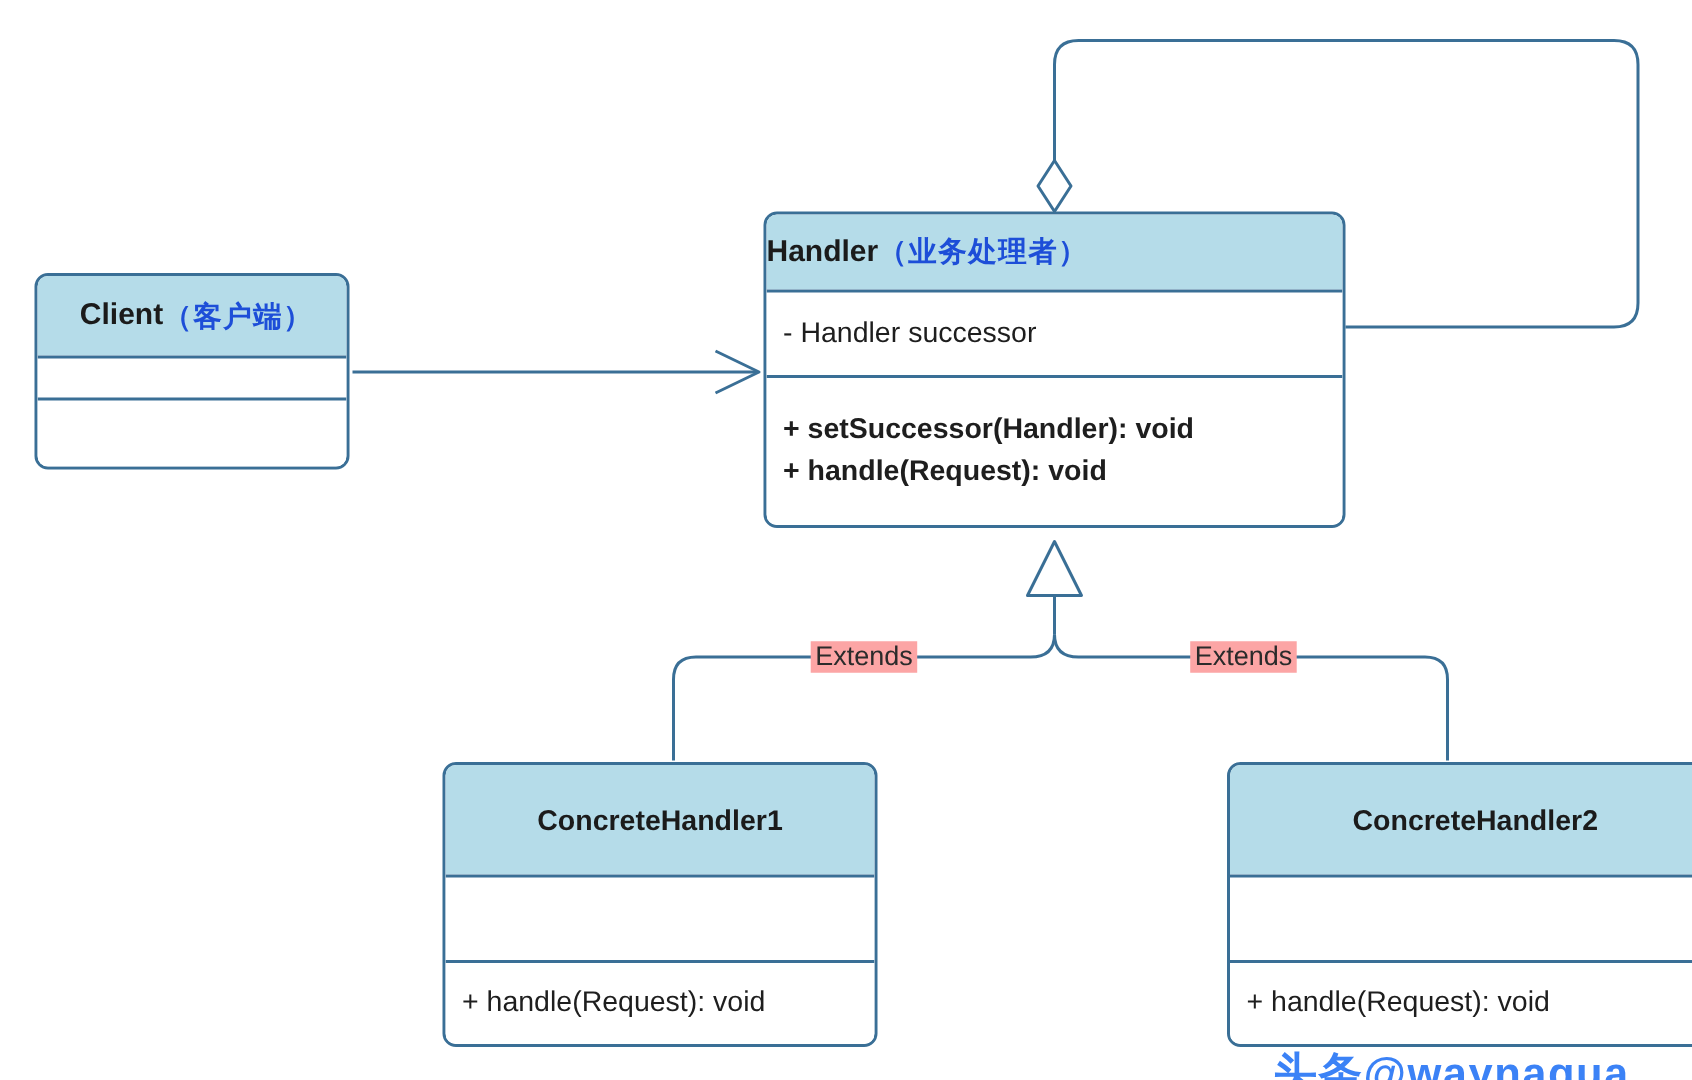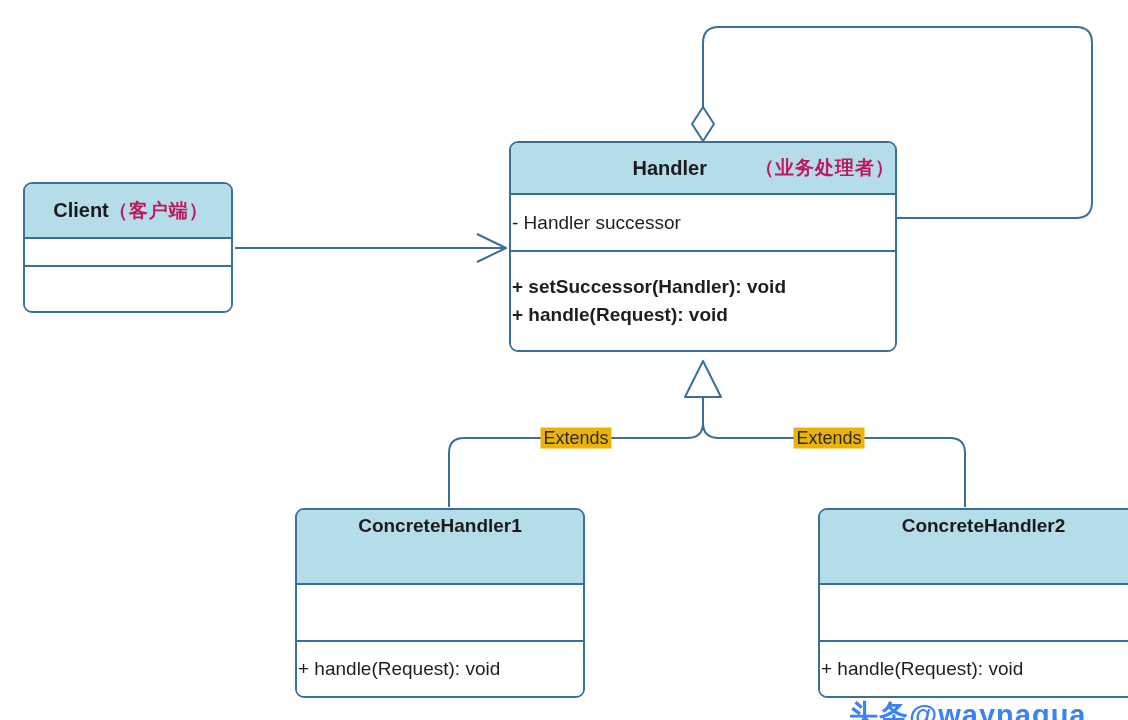--- a/index.html
+++ b/index.html
@@ -30,70 +30,70 @@
     background: #ffffff;
     overflow: hidden;
     display: flex;
     flex-direction: column;
   }
   .uml-hd {
     box-sizing: border-box;
     background: #b5dce9;
     color: #1e1e1e;
     display: flex;
-    flex-direction: row;
+    flex-direction: column;
     justify-content: center;
   }
   .uml-sec {
     box-sizing: border-box;
     border-top: 2px solid #3a6f96;
     background: #ffffff;
   }
   .nm { font-weight: bold; font-size: 20px; color: #1b1b1b; }
   .zh {
     font-family: "Liberation Serif", "DejaVu Serif", serif;
     font-weight: 600;
     font-size: 19px;
-    color: #be185d;
+    color: #1d4ed8;
     letter-spacing: 1px;
   }
   .member {
     font-size: 19px;
     color: #1e1e1e;
-    padding-left: 1px;
+    padding-left: 11px;
     line-height: 28px;
     white-space: nowrap;
   }
 
   
   .box-client { left: 23px; top: 182px; width: 210px; height: 131px; }
   .box-client .uml-hd { height: 53px; padding-left: 6px; flex-direction: row; align-items: center; }
   .box-client .sec-1 { height: 28px; }
   .box-client .sec-2 { flex: 1; }
 
   
   .box-handler { left: 509px; top: 141px; width: 388px; height: 211px; }
-  .box-handler .uml-hd { height: 50px; align-items: center; flex-direction: row; justify-content: flex-end; gap: 48px; }
+  .box-handler .uml-hd { height: 50px; align-items: center; flex-direction: row; justify-content: flex-start; }
   .box-handler .sec-attr { height: 57px; display: flex; align-items: center; }
   .box-handler .sec-methods { flex: 1; display: flex; flex-direction: column; justify-content: center; font-weight: bold; }
 
   
   .box-ch { height: 190px; }
   .box-ch .uml-hd { height: 73px; text-align: center; line-height: 27px; padding-top: 2px; }
   .box-ch .sec-empty { height: 57px; }
   .box-ch .sec-method { flex: 1; display: flex; align-items: center; }
   .box-ch1 { left: 295px; top: 508px; width: 290px; }
   .box-ch2 { left: 818px; top: 508px; width: 331px; }
 
   
   .edge-label {
     position: absolute;
     z-index: 5;
     transform: translate(-50%, -50%);
-    background: #eab308;
+    background: #fca5a5;
     padding: 0 3px;
     font-size: 18px;
     color: #2b2b2b;
     white-space: nowrap;
   }
   .edge-label.left  { left: 576px; top: 438px; }
   .edge-label.right { left: 829px; top: 438px; }
 
   
   .watermark {

